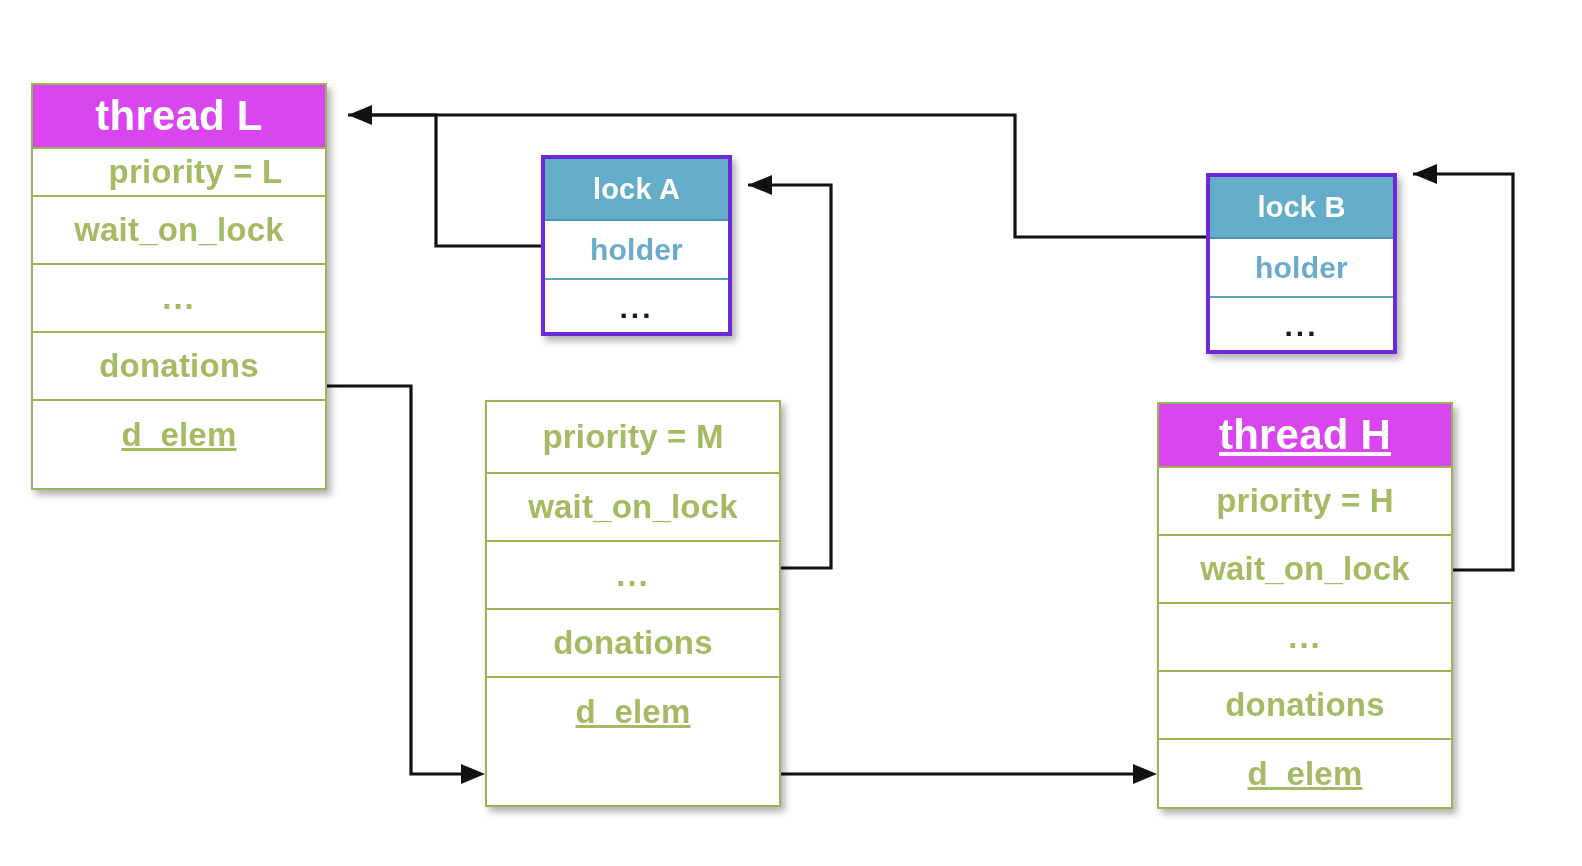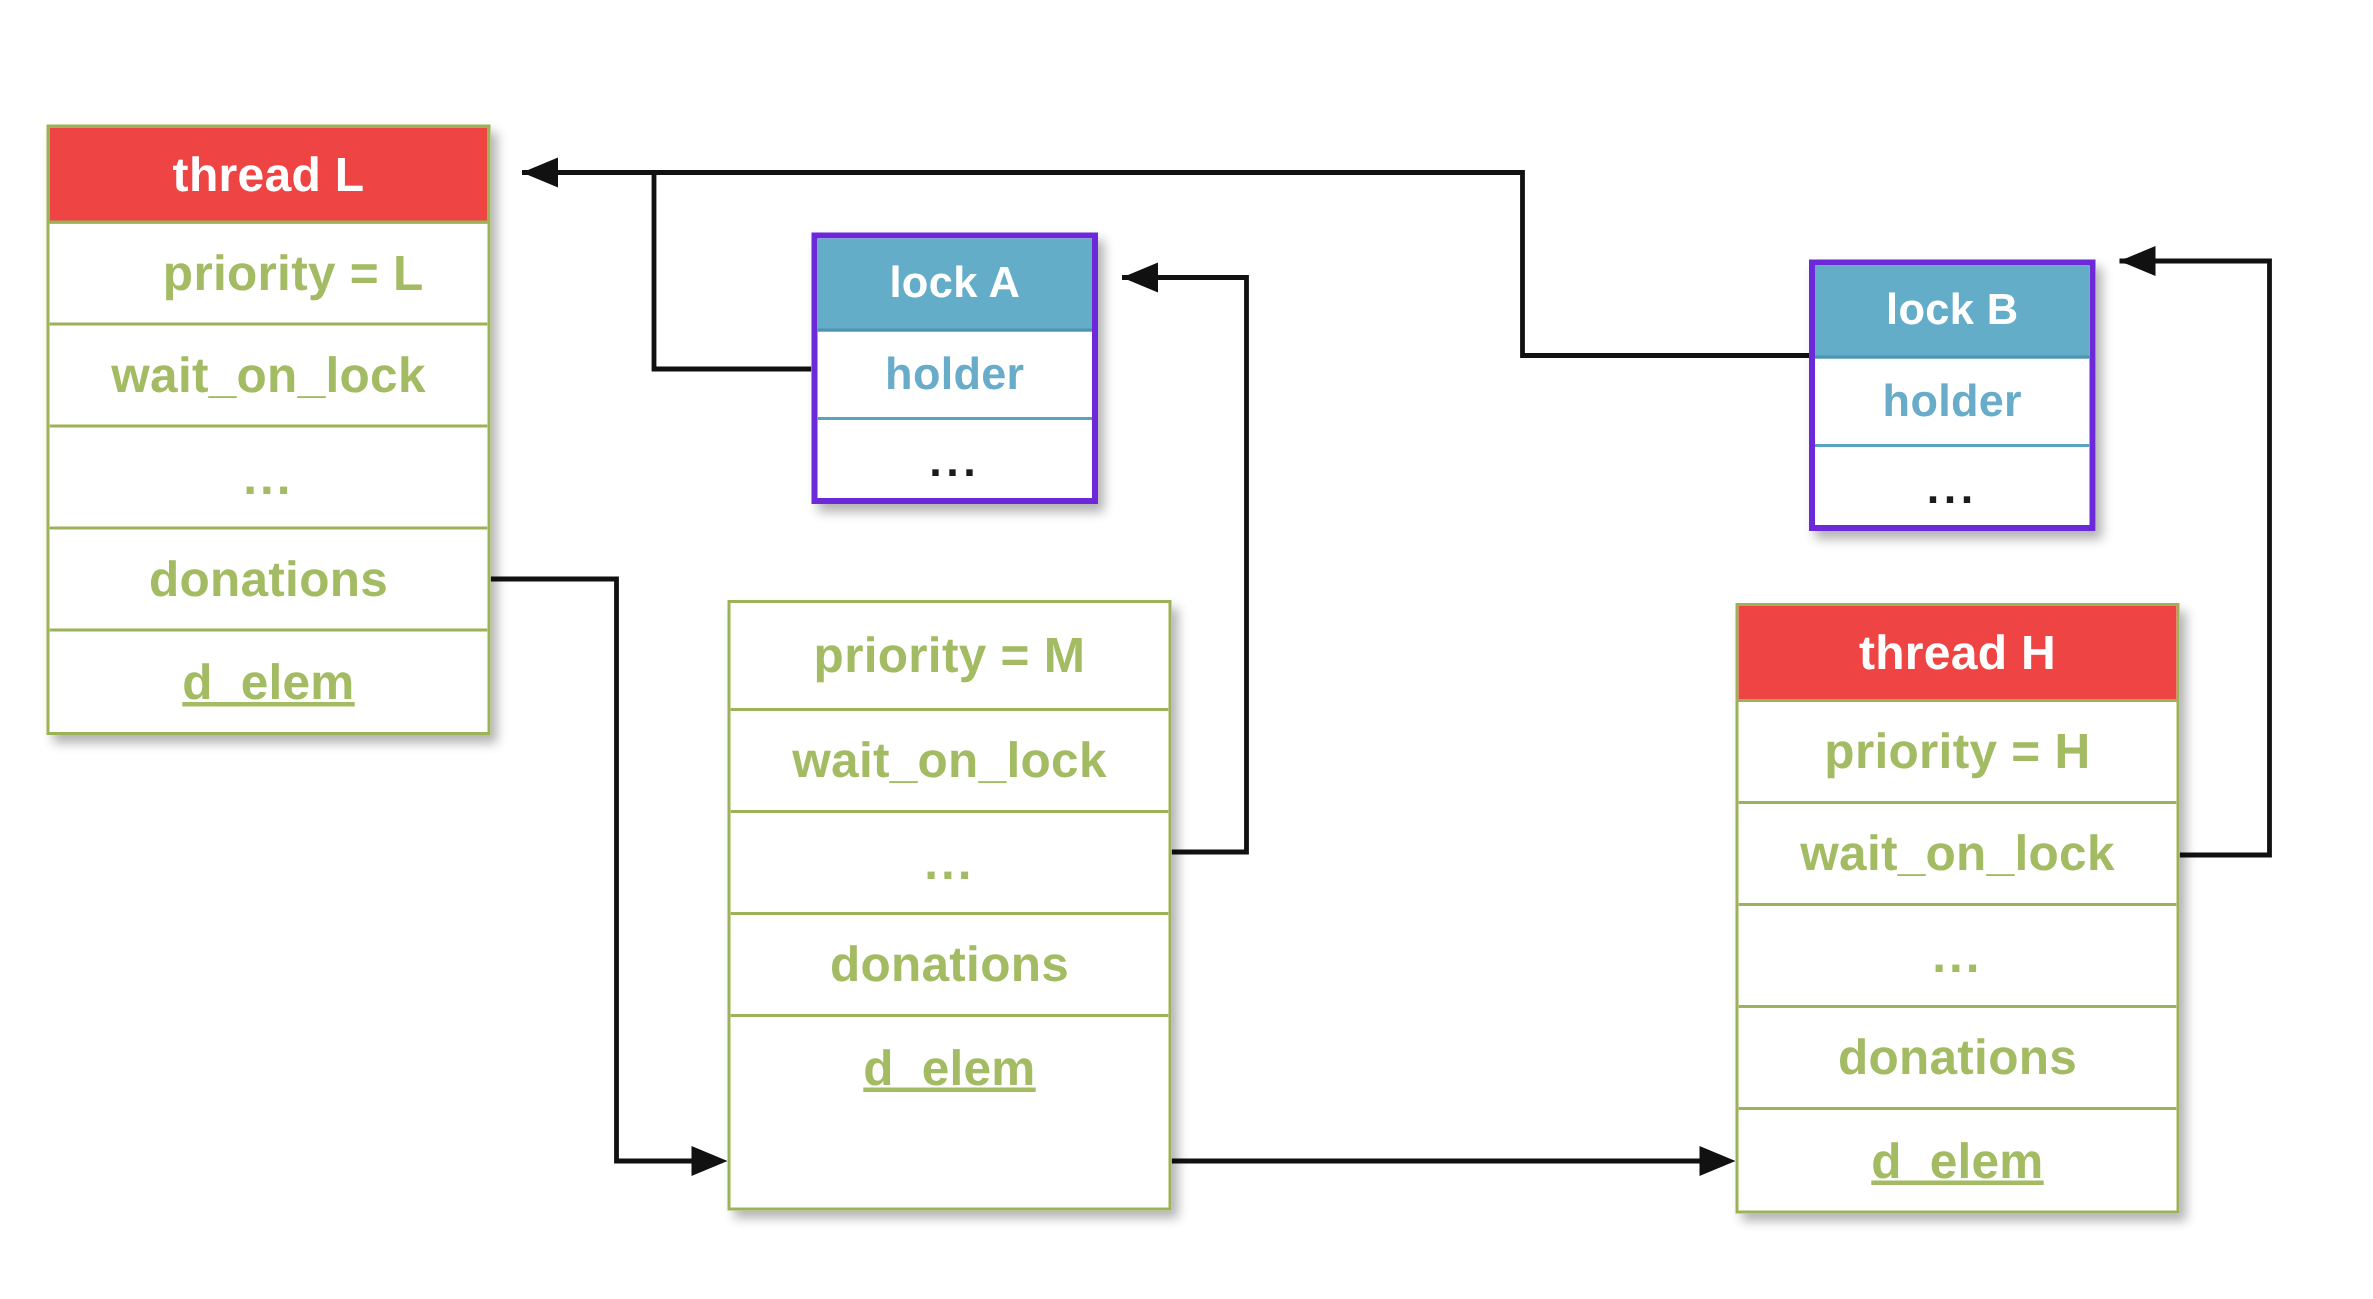--- a/index.html
+++ b/index.html
@@ -38,24 +38,24 @@
   .thread {
     border: 2px solid #9BB257;
   }
   .thread .row {
     border-bottom: 2px solid #9BB257;
     color: #A3BB63;
     font-size: 33px;
   }
   .thread .row.last { border-bottom: none; text-decoration: underline; }
   .thread .row.head {
-    background: #ef4444;
+    background: #d946ef;
     color: #ffffff;
     border-bottom: 2px solid #9BB257;
-    font-size: 32px;
+    font-size: 42px;
   }
   .thread .row.dots {
     color: #A3BB63;
     font-size: 33px;
     letter-spacing: 2px;
   }
 
   
   .lock {
     border: 4px solid #6d28d9;
@@ -127,21 +127,21 @@
     </g>
 
     <g>
       <path d="M 781 774 L 1150 774"></path>
       <polygon points="1157,774 1133,764 1133,784"></polygon>
     </g>
   </svg>
 
   <div class="struct thread" style="left:31px; top:83px; width:296px; height:407px;">
     <div class="row head" style="height:64px;">thread  L</div>
-    <div class="row" style="height:68px;padding-left:33px;">priority = L</div>
+    <div class="row" style="height:48px;padding-left:33px;">priority = L</div>
     <div class="row" style="height:68px;">wait_on_lock</div>
     <div class="row dots" style="height:68px;">...</div>
     <div class="row" style="height:68px;">donations</div>
     <div class="row last" style="height:67px;">d_elem</div>
   </div>
 
   <div class="struct lock" style="left:541px; top:155px; width:191px; height:181px;">
     <div class="row head" style="height:62px;">lock A</div>
     <div class="row" style="height:59px;">holder</div>
     <div class="row dots last" style="height:56px;">...</div>
@@ -155,21 +155,21 @@
 
   <div class="struct thread" style="left:485px; top:400px; width:296px; height:407px;">
     <div class="row" style="height:72px;">priority = M</div>
     <div class="row" style="height:68px;">wait_on_lock</div>
     <div class="row dots" style="height:68px;">...</div>
     <div class="row" style="height:68px;">donations</div>
     <div class="row last" style="height:67px;">d_elem</div>
   </div>
 
   <div class="struct thread" style="left:1157px; top:402px; width:296px; height:407px;">
-    <div class="row head" style="height:64px;">thread H</div>
+    <div class="row head" style="height:64px;text-decoration:underline;">thread H</div>
     <div class="row" style="height:68px;text-align:center;">priority = H</div>
     <div class="row" style="height:68px;">wait_on_lock</div>
     <div class="row dots" style="height:68px;">...</div>
     <div class="row" style="height:68px;">donations</div>
     <div class="row last" style="height:67px;">d_elem</div>
   </div>
 
 </div>
 
 </body></html>

